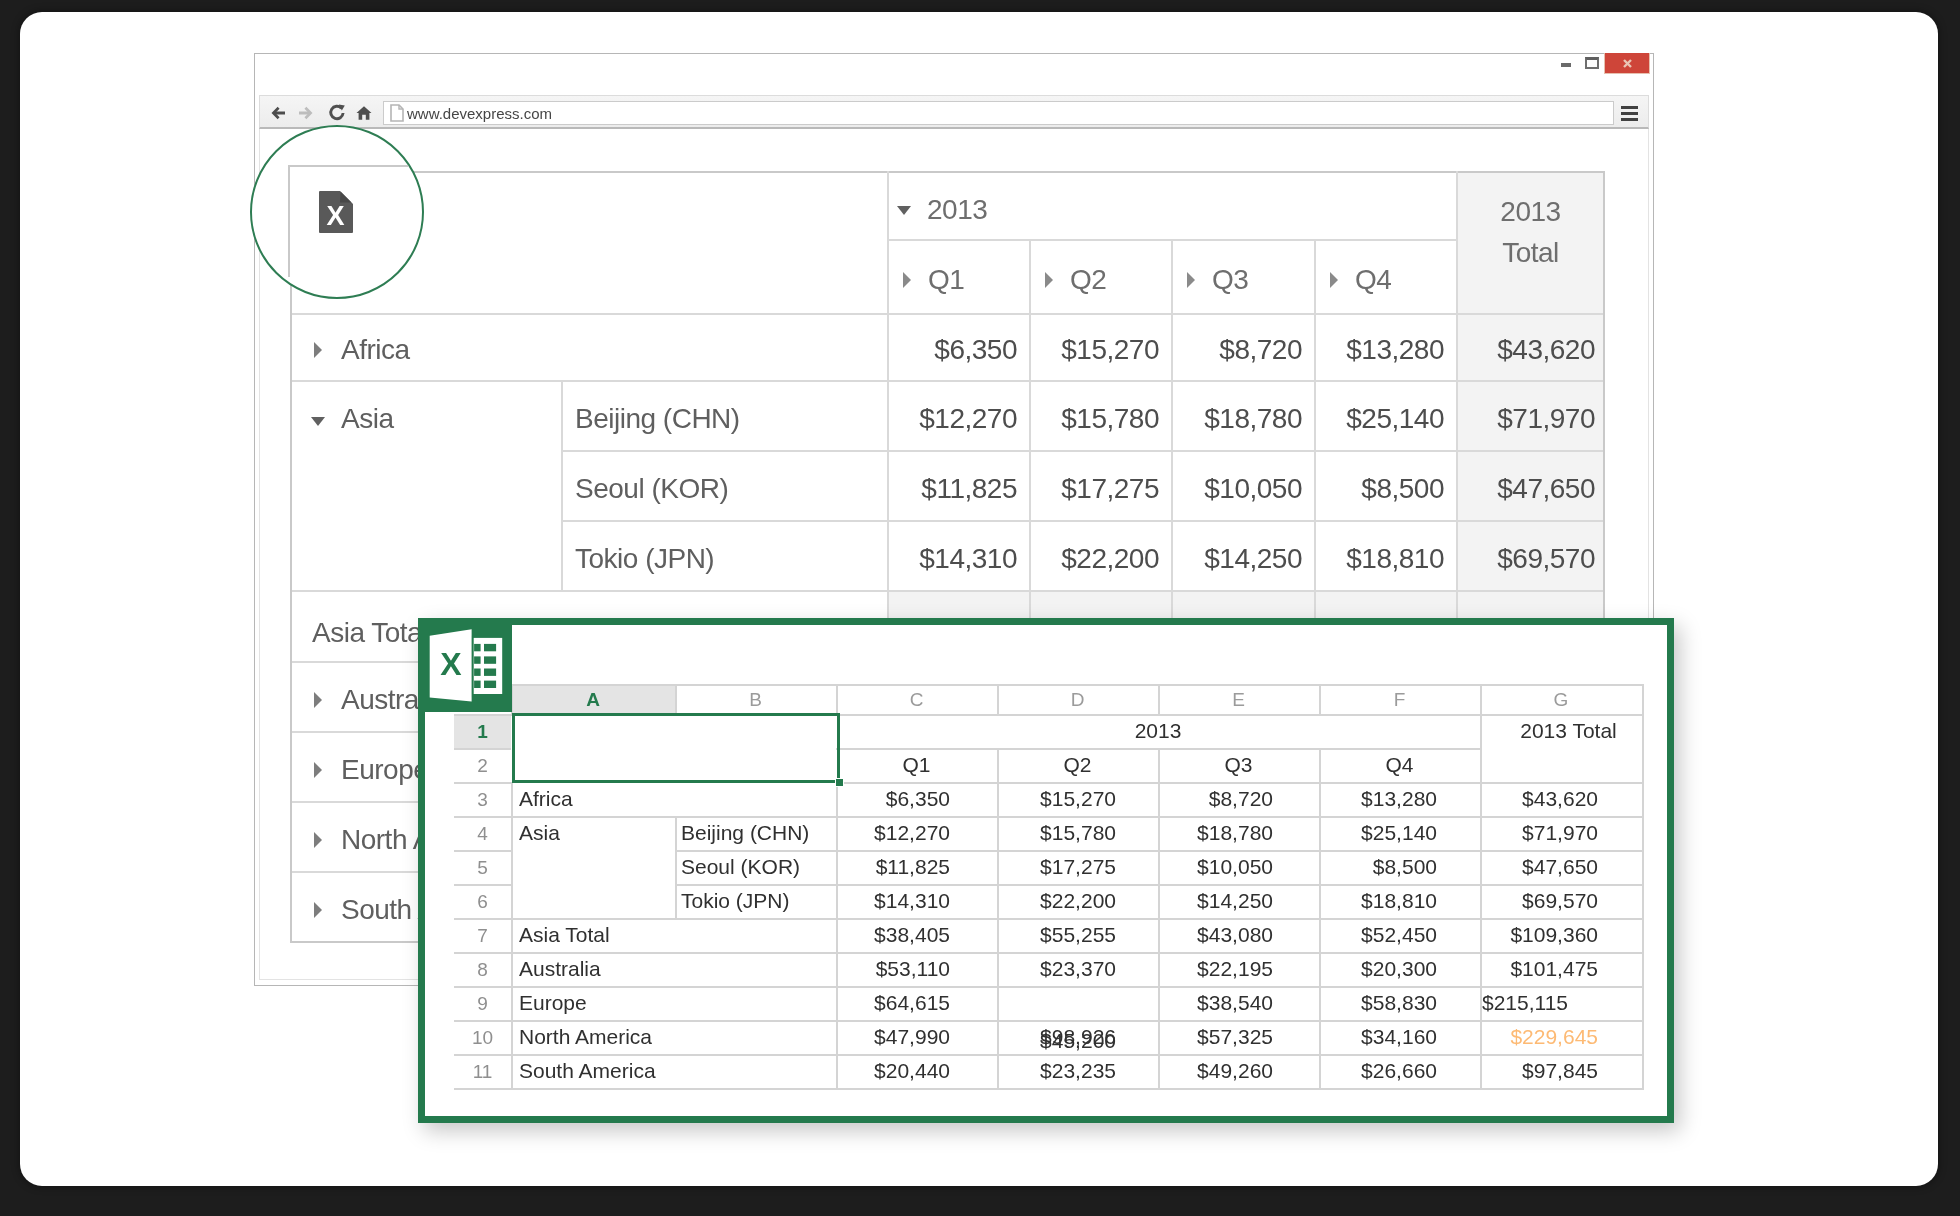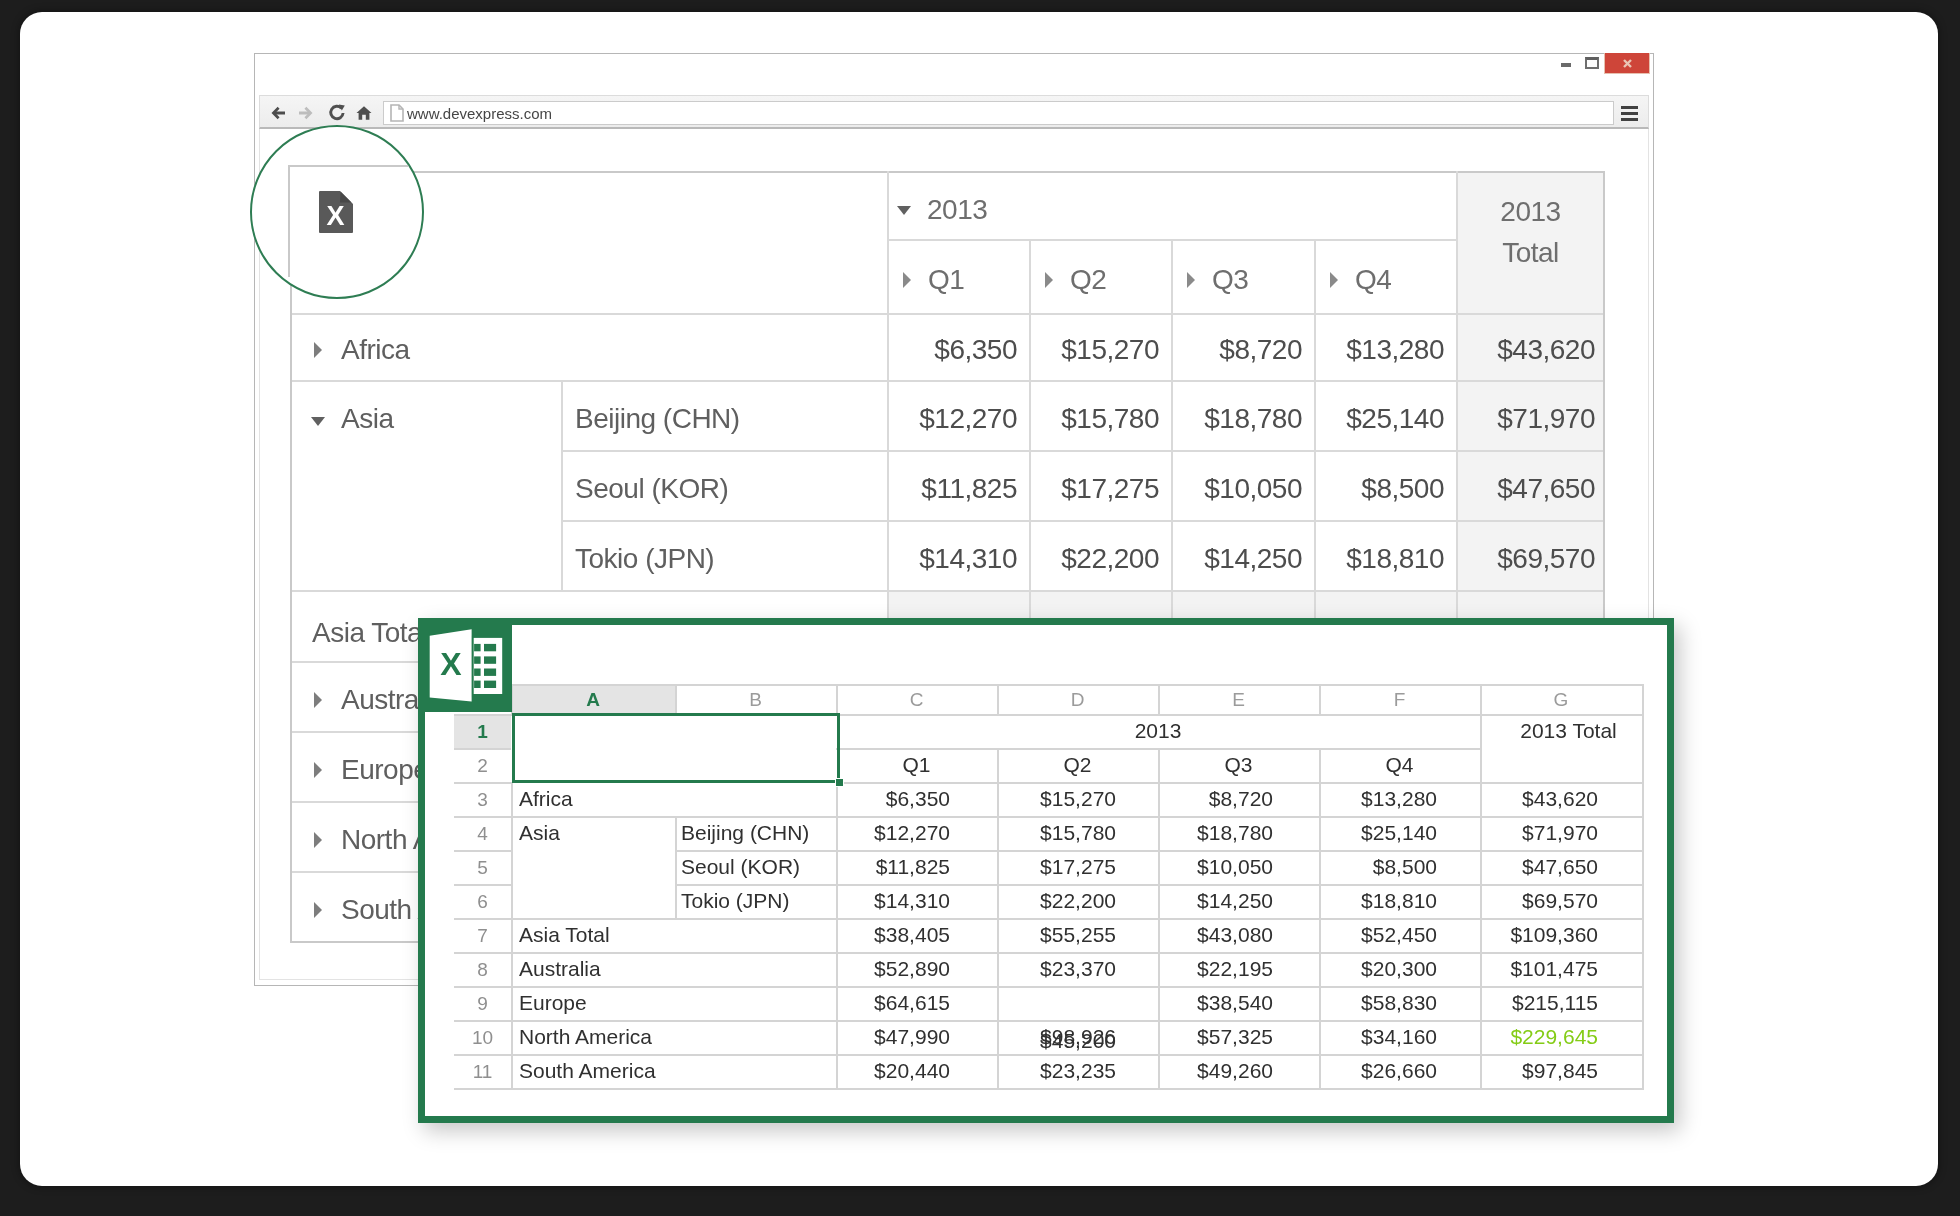--- a/index.html
+++ b/index.html
@@ -222,32 +222,32 @@
 <div class="abs" style="left:838px;top:886px;font-size:21px;color:#303030;line-height:30px;font-weight:normal;white-space:nowrap;width:112px;text-align:right;">$14,310</div>
 <div class="abs" style="left:999px;top:886px;font-size:21px;color:#303030;line-height:30px;font-weight:normal;white-space:nowrap;width:117px;text-align:right;">$22,200</div>
 <div class="abs" style="left:1160px;top:886px;font-size:21px;color:#303030;line-height:30px;font-weight:normal;white-space:nowrap;width:113px;text-align:right;">$14,250</div>
 <div class="abs" style="left:1321px;top:886px;font-size:21px;color:#303030;line-height:30px;font-weight:normal;white-space:nowrap;width:116px;text-align:right;">$18,810</div>
 <div class="abs" style="left:1482px;top:886px;font-size:21px;color:#303030;line-height:30px;font-weight:normal;white-space:nowrap;width:116px;text-align:right;">$69,570</div>
 <div class="abs" style="left:838px;top:920px;font-size:21px;color:#303030;line-height:30px;font-weight:normal;white-space:nowrap;width:112px;text-align:right;">$38,405</div>
 <div class="abs" style="left:999px;top:920px;font-size:21px;color:#303030;line-height:30px;font-weight:normal;white-space:nowrap;width:117px;text-align:right;">$55,255</div>
 <div class="abs" style="left:1160px;top:920px;font-size:21px;color:#303030;line-height:30px;font-weight:normal;white-space:nowrap;width:113px;text-align:right;">$43,080</div>
 <div class="abs" style="left:1321px;top:920px;font-size:21px;color:#303030;line-height:30px;font-weight:normal;white-space:nowrap;width:116px;text-align:right;">$52,450</div>
 <div class="abs" style="left:1482px;top:920px;font-size:21px;color:#303030;line-height:30px;font-weight:normal;white-space:nowrap;width:116px;text-align:right;">$109,360</div>
-<div class="abs" style="left:838px;top:954px;font-size:21px;color:#303030;line-height:30px;font-weight:normal;white-space:nowrap;width:112px;text-align:right;">$52,890</div>
+<div class="abs" style="left:838px;top:954px;font-size:21px;color:#303030;line-height:30px;font-weight:normal;white-space:nowrap;width:112px;text-align:right;">$53,110</div>
 <div class="abs" style="left:999px;top:954px;font-size:21px;color:#303030;line-height:30px;font-weight:normal;white-space:nowrap;width:117px;text-align:right;">$23,370</div>
 <div class="abs" style="left:1160px;top:954px;font-size:21px;color:#303030;line-height:30px;font-weight:normal;white-space:nowrap;width:113px;text-align:right;">$22,195</div>
 <div class="abs" style="left:1321px;top:954px;font-size:21px;color:#303030;line-height:30px;font-weight:normal;white-space:nowrap;width:116px;text-align:right;">$20,300</div>
 <div class="abs" style="left:1482px;top:954px;font-size:21px;color:#303030;line-height:30px;font-weight:normal;white-space:nowrap;width:116px;text-align:right;">$101,475</div>
 <div class="abs" style="left:838px;top:988px;font-size:21px;color:#303030;line-height:30px;font-weight:normal;white-space:nowrap;width:112px;text-align:right;">$64,615</div>
 <div class="abs" style="left:999px;top:1026px;font-size:21px;color:#303030;line-height:30px;font-weight:normal;white-space:nowrap;width:117px;text-align:right;">$45,200</div>
 <div class="abs" style="left:1160px;top:988px;font-size:21px;color:#303030;line-height:30px;font-weight:normal;white-space:nowrap;width:113px;text-align:right;">$38,540</div>
 <div class="abs" style="left:1321px;top:988px;font-size:21px;color:#303030;line-height:30px;font-weight:normal;white-space:nowrap;width:116px;text-align:right;">$58,830</div>
-<div class="abs" style="left:1482px;top:988px;font-size:21px;color:#303030;line-height:30px;font-weight:normal;white-space:nowrap;width:116px;text-align:right;">$215,115</div>
+<div class="abs" style="left:1482px;top:988px;font-size:21px;color:#303030;line-height:30px;font-weight:normal;white-space:nowrap;width:116px;">$215,115</div>
 <div class="abs" style="left:838px;top:1022px;font-size:21px;color:#303030;line-height:30px;font-weight:normal;white-space:nowrap;width:112px;text-align:right;">$47,990</div>
 <div class="abs" style="left:999px;top:1022px;font-size:21px;color:#303030;line-height:30px;font-weight:normal;white-space:nowrap;width:117px;text-align:right;">$98,926</div>
 <div class="abs" style="left:1160px;top:1022px;font-size:21px;color:#303030;line-height:30px;font-weight:normal;white-space:nowrap;width:113px;text-align:right;">$57,325</div>
 <div class="abs" style="left:1321px;top:1022px;font-size:21px;color:#303030;line-height:30px;font-weight:normal;white-space:nowrap;width:116px;text-align:right;">$34,160</div>
-<div class="abs" style="left:1482px;top:1022px;font-size:21px;color:#84cc16;line-height:30px;font-weight:normal;white-space:nowrap;width:116px;text-align:right;">$229,645</div>
+<div class="abs" style="left:1482px;top:1022px;font-size:21px;color:#fdba74;line-height:30px;font-weight:normal;white-space:nowrap;width:116px;text-align:right;">$229,645</div>
 <div class="abs" style="left:838px;top:1056px;font-size:21px;color:#303030;line-height:30px;font-weight:normal;white-space:nowrap;width:112px;text-align:right;">$20,440</div>
 <div class="abs" style="left:999px;top:1056px;font-size:21px;color:#303030;line-height:30px;font-weight:normal;white-space:nowrap;width:117px;text-align:right;">$23,235</div>
 <div class="abs" style="left:1160px;top:1056px;font-size:21px;color:#303030;line-height:30px;font-weight:normal;white-space:nowrap;width:113px;text-align:right;">$49,260</div>
 <div class="abs" style="left:1321px;top:1056px;font-size:21px;color:#303030;line-height:30px;font-weight:normal;white-space:nowrap;width:116px;text-align:right;">$26,660</div>
 <div class="abs" style="left:1482px;top:1056px;font-size:21px;color:#303030;line-height:30px;font-weight:normal;white-space:nowrap;width:116px;text-align:right;">$97,845</div>
 </div>
 </body></html>

